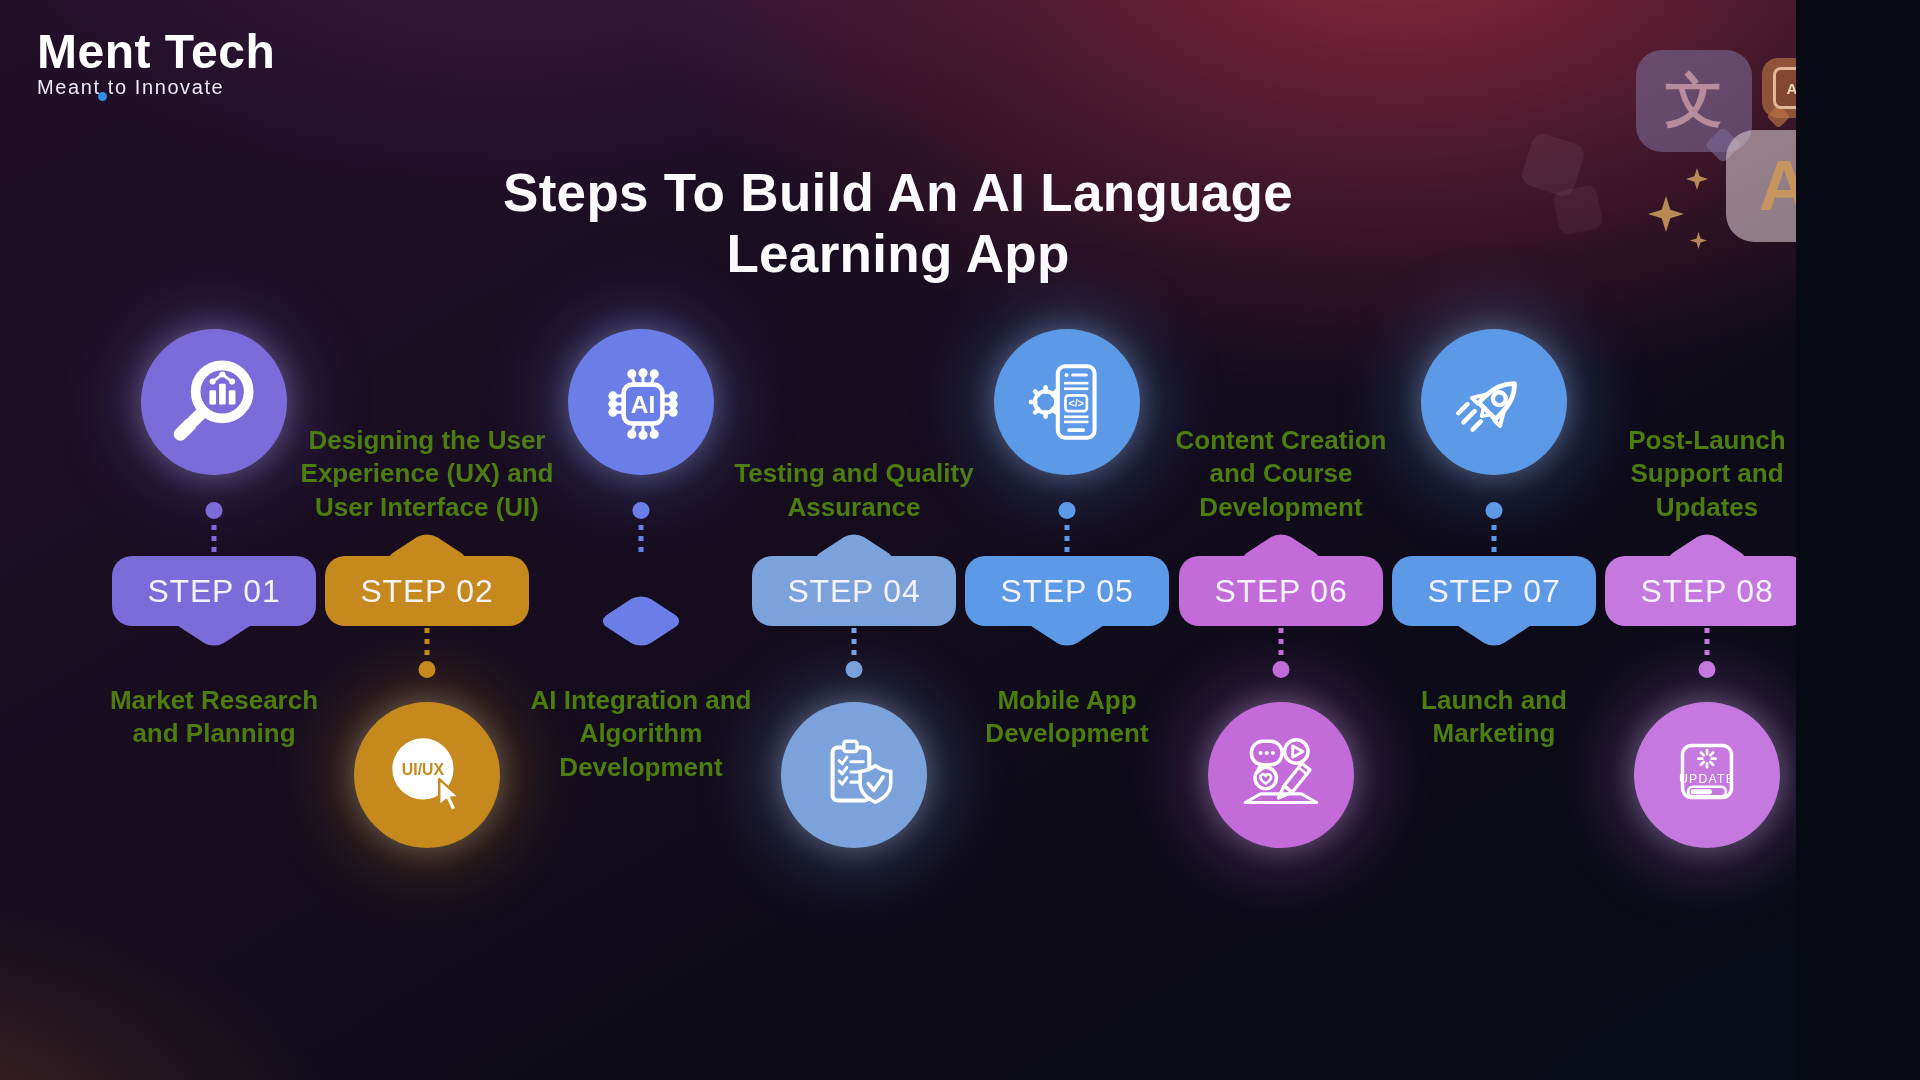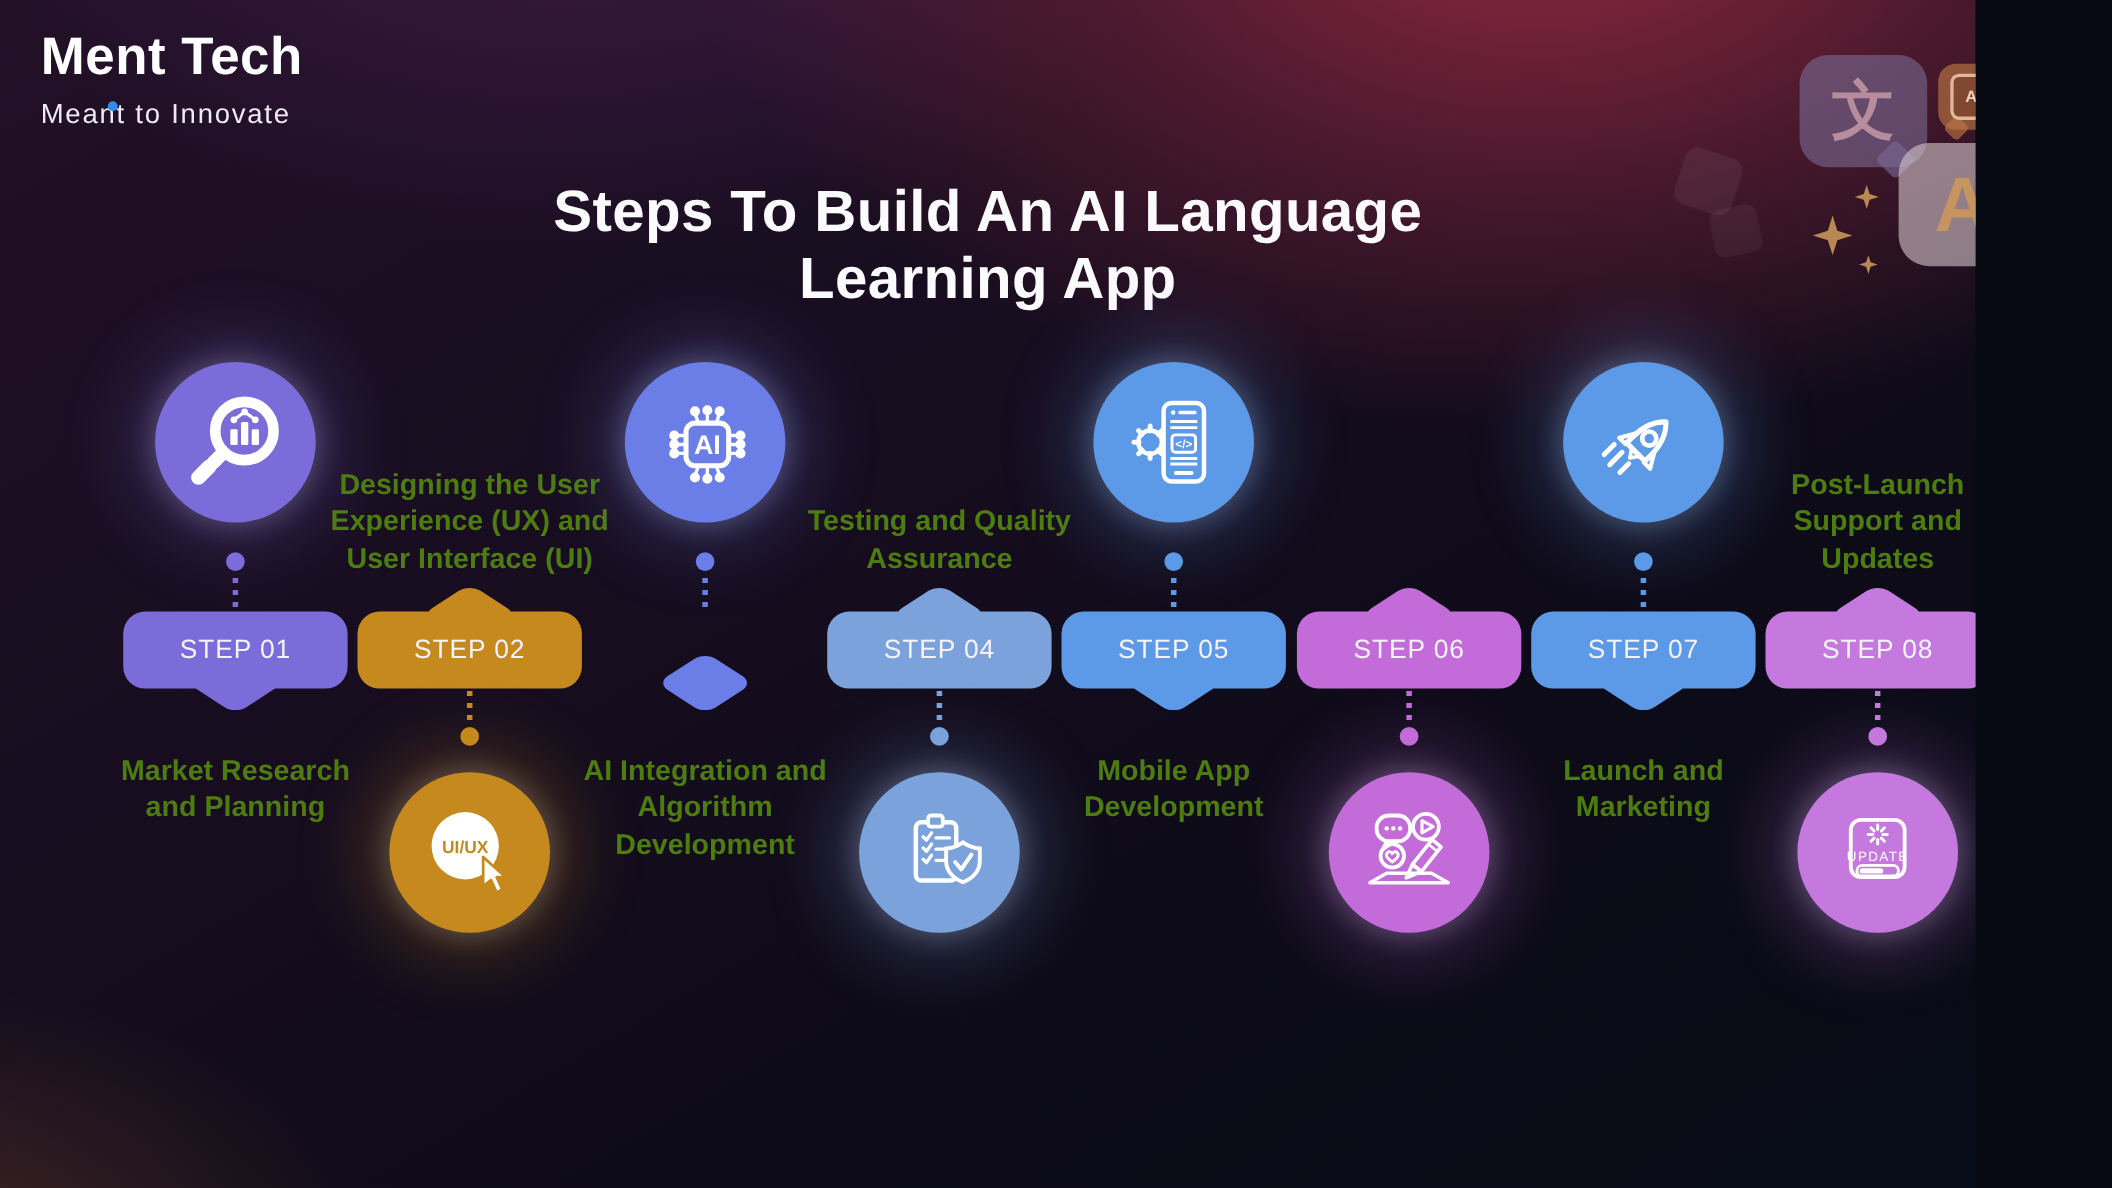--- a/index.html
+++ b/index.html
@@ -9,21 +9,21 @@
     background:
       radial-gradient(1150px 700px at 78% -8%, rgba(150,42,66,0.95) 0%, rgba(120,35,58,0.55) 35%, rgba(80,25,45,0) 68%),
       radial-gradient(900px 600px at 30% -15%, rgba(86,38,96,0.60) 0%, rgba(60,28,70,0) 65%),
       radial-gradient(700px 420px at -6% 108%, rgba(150,90,48,0.38) 0%, rgba(0,0,0,0) 65%),
       radial-gradient(900px 560px at 108% 112%, rgba(8,14,32,0.9) 0%, rgba(0,0,0,0) 60%),
       linear-gradient(150deg,#221027 0%,#170d1f 40%,#0d0b18 70%,#070b14 100%);}
   
   .brand{position:absolute;left:37px;top:28px;}
   .brand-name{font-size:48px;font-weight:800;color:#ffffff;letter-spacing:0.5px;line-height:1;}
   .brand-dot{position:absolute;left:61px;top:64px;width:9px;height:9px;border-radius:50%;}
-  .brand-tagline{font-size:25px;font-weight:400;color:#eeebf6;letter-spacing:1.6px;margin-top:14px;}
+  .brand-tagline{font-size:20px;font-weight:400;color:#eeebf6;letter-spacing:1.6px;margin-top:0;}
   
   .title{position:absolute;top:124px;left:0;right:0;text-align:center;color:#fbfafd;
     font-size:53px;font-weight:700;line-height:1.16;letter-spacing:0.3px;margin-top:38px;}
   
   .decor{position:absolute;left:1518px;top:38px;width:360px;height:236px;}
   .decor *{position:absolute;}
   .cube1{left:8px;top:100px;width:54px;height:54px;border-radius:12px;background:rgba(190,160,178,0.10);transform:rotate(18deg);}
   .cube2{left:38px;top:150px;width:44px;height:44px;border-radius:10px;background:rgba(190,160,178,0.08);transform:rotate(-12deg);}
   .bubble1{left:118px;top:12px;width:116px;height:102px;border-radius:26px;background:rgba(122,106,148,0.60);
     display:flex;align-items:center;justify-content:center;font-size:58px;font-weight:700;color:rgba(198,152,164,0.85);}
@@ -51,21 +51,21 @@
   .odd .conn{top:502px;height:56px;} .even .conn{top:628px;height:52px;}
   .dot{position:absolute;left:50%;transform:translateX(-50%);width:17px;height:17px;border-radius:50%;background:var(--c);}
   .odd .dot{top:0;} .even .dot{top:33px;}
   .dash{position:absolute;left:50%;transform:translateX(-50%);width:5px;
     background-image:repeating-linear-gradient(to bottom,var(--c) 0 5px,transparent 5px 11px);}
   .odd .dash{top:23px;height:31px;} .even .dash{top:0;height:30px;}
   .tab{position:absolute;left:87px;width:40px;height:40px;background:var(--c);border-radius:9px;
     transform:scaleX(1.55) rotate(45deg);}
   .odd .tab{top:601px;} .even .tab{top:539px;}
   .pill{position:absolute;top:556px;left:5px;width:204px;height:70px;background:var(--c);border-radius:20px;
-    display:flex;align-items:center;justify-content:center;color:#f4f2fb;font-size:24px;font-weight:400;letter-spacing:0.8px;}
+    display:flex;align-items:center;justify-content:center;color:#f4f2fb;font-size:32px;font-weight:400;letter-spacing:0.8px;}
   .label{position:absolute;left:-21px;width:256px;text-align:center;color:#4d7c0f;font-weight:700;font-size:26px;line-height:1.28;}
   .label.below{top:684px;} .label.above{bottom:556px;}
   svg text{font-family:"Liberation Sans","DejaVu Sans",sans-serif;}
 </style>
 </head>
 <body>
 
 <div class="canvas">
   <div class="bg"></div>
 
@@ -246,20 +246,21 @@
         <span class="dash"></span>
       </div>
     <div class="tab"></div>
     <div class="pill">
         <span>STEP 05</span>
       </div>
     <div class="label below">Mobile App Development</div>
   </div>
 
   <div class="col even" style="left: 1174px; --c: #c36cd9; --glow: #c36cd955;">
+    <div class="label above">Content Creation and Course Development</div>
     <div class="tab"></div>
     <div class="pill">
         <span>STEP 06</span>
       </div>
     <div class="conn">
         <span class="dash"></span>
         <span class="dot"></span>
       </div>
     <div class="circle">
       <svg class="icon" viewBox="0 0 100 100">

